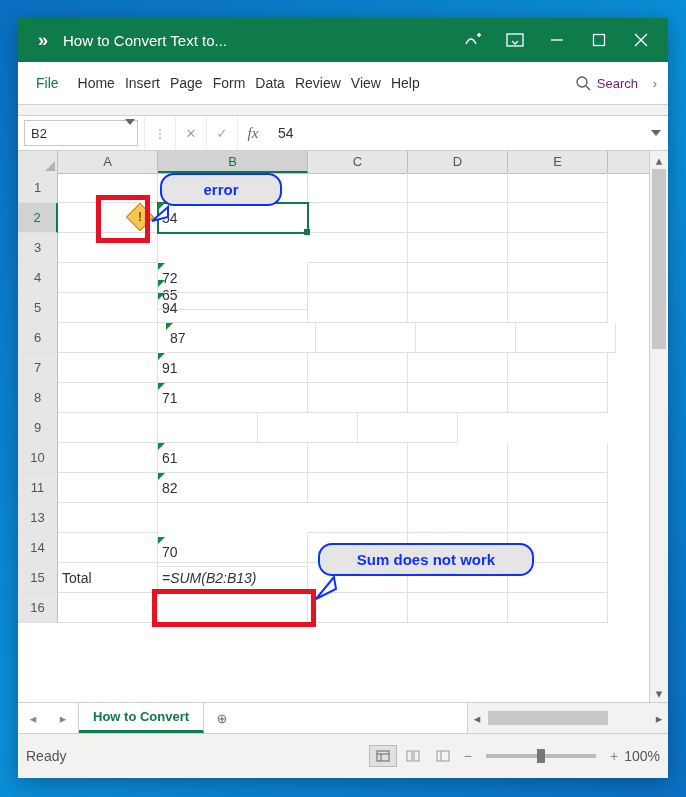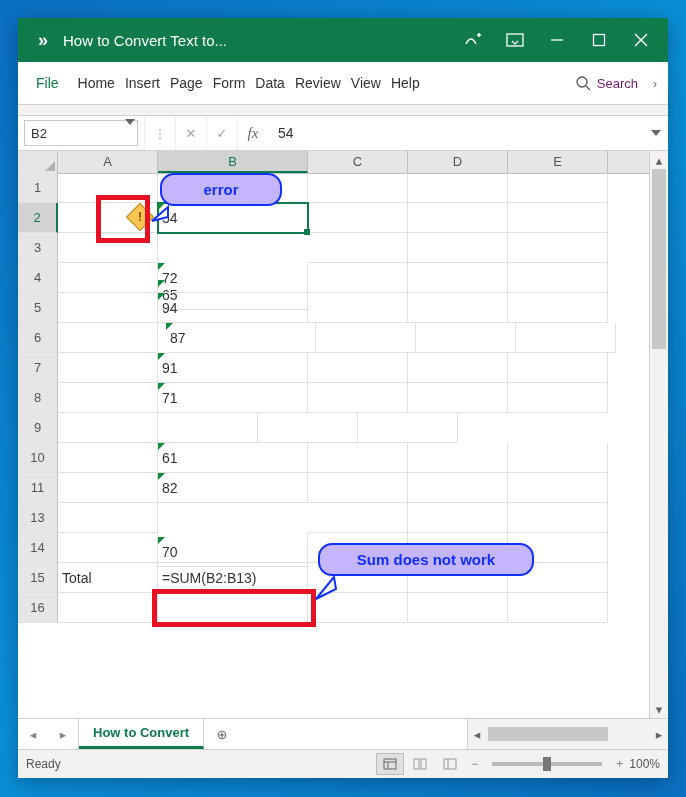--- a/index.html
+++ b/index.html
@@ -46,32 +46,32 @@
   .vscroll .track{flex:1;position:relative}
   .vscroll .thumb{position:absolute;top:0;left:2px;right:2px;height:180px;background:#c8c8c8}
   .sheets{height:30px;border-top:1px solid #d0d0d0;display:flex;align-items:stretch;flex-shrink:0;background:#fff}
   .sheets .nav{width:60px;display:flex;align-items:center;justify-content:space-around;color:#888;border-right:1px solid #d0d0d0}
   .sheets .tab{padding:0 14px;display:flex;align-items:center;border-right:1px solid #d0d0d0;font-weight:bold;color:#0f7a4a;border-bottom:3px solid #0f7a4a;background:#fff}
   .sheets .add{width:36px;display:flex;align-items:center;justify-content:center;color:#666}
   .sheets .spacer{flex:1}
   .hscroll{display:flex;align-items:center;width:200px;background:#f3f2f1;border-left:1px solid #d0d0d0}
   .hscroll .track{flex:1;height:14px;position:relative;margin:0 2px}
   .hscroll .thumb{position:absolute;left:0;top:0;bottom:0;width:120px;background:#c8c8c8}
-  .statusbar{height:28px;background:#f3f2f1;border-top:1px solid #d0d0d0;display:flex;align-items:center;font-size:12px;color:#555;flex-shrink:0;padding:0 8px}
+  .statusbar{height:28px;background:#f3f2f1;border-top:1px solid #d0d0d0;display:flex;align-items:center;font-size:14px;color:#555;flex-shrink:0;padding:8px 8px}
   .statusbar .spacer{flex:1}
   .statusbar .viewbtn{width:26px;height:20px;border:1px solid transparent;display:flex;align-items:center;justify-content:center;margin:0 1px}
   .statusbar .viewbtn.active{border-color:#bbb;background:#e0e0e0}
   .statusbar .zoomslider{width:110px;height:4px;background:#bbb;margin:0 8px;position:relative}
   .statusbar .zoomslider .thumb{position:absolute;left:50%;top:-5px;width:8px;height:14px;background:#777;margin-left:-4px}
   
   .redbox{position:absolute;border:5px solid #e81123;z-index:20;box-sizing:border-box}
   .errdiamond{position:absolute;left:-32px;top:0;width:28px;height:28px;display:flex;align-items:center;justify-content:center;z-index:21}
   .errdiamond .d{width:18px;height:18px;background:#f8c552;transform:rotate(45deg);border:1px solid #c08a1f;display:flex;align-items:center;justify-content:center}
   .errdiamond .d span{transform:rotate(-45deg);font-weight:bold;color:#7a4e0a;font-size:12px}
-  .callout{position:absolute;border:2px solid #1030ff;border-radius:14px;background:#c4b5fd;color:#1030ff;font-size:15px;font-weight:600;display:flex;align-items:flex-start;justify-content:center;padding:6px 14px;z-index:25}
+  .callout{position:absolute;border:2px solid #1030ff;border-radius:14px;background:#e5e5e5;color:#1030ff;font-size:15px;font-weight:600;display:flex;align-items:flex-start;justify-content:center;padding:6px 14px;z-index:25}
   .callout svg.tail{position:absolute;overflow:visible}
   .dd-tri{width:0;height:0;border-left:5px solid transparent;border-right:5px solid transparent;border-top:6px solid #666}
 </style>
 </head>
 <body>
 
 <div class="window">
 
   <div class="titlebar">
     <div class="more">»</div>
@@ -262,21 +262,21 @@
             <div class="rowhead">14</div>
             <div class="cell" style="width: 100px;"></div>
             <div class="cell" style="width: 150px;"></div>
             <div class="cell" style="width: 100px;"></div>
             <div class="cell" style="width: 100px;"></div>
             <div class="cell" style="width: 100px;"></div>
           </div>
           <div class="row">
             <div class="rowhead">15</div>
             <div class="cell" style="width: 100px;"><span>Total</span></div>
-            <div class="cell" style="width: 150px;"><span>=SUM(B2:B13)</span></div>
+            <div class="cell" style="width: 150px; font-style: italic;"><span>=SUM(B2:B13)</span></div>
             <div class="cell" style="width: 100px;"></div>
             <div class="cell" style="width: 100px;"></div>
             <div class="cell" style="width: 100px;"></div>
           </div>
           <div class="row">
             <div class="rowhead">16</div>
             <div class="cell" style="width: 100px;"></div>
             <div class="cell" style="width: 150px;"></div>
             <div class="cell" style="width: 100px;"></div>
             <div class="cell" style="width: 100px;"></div>

